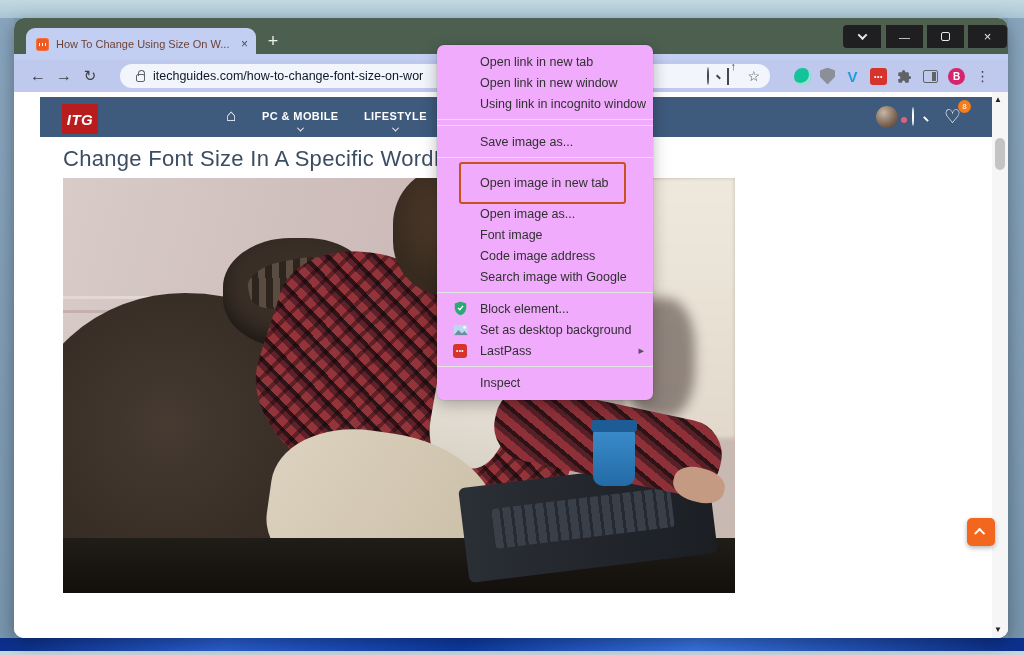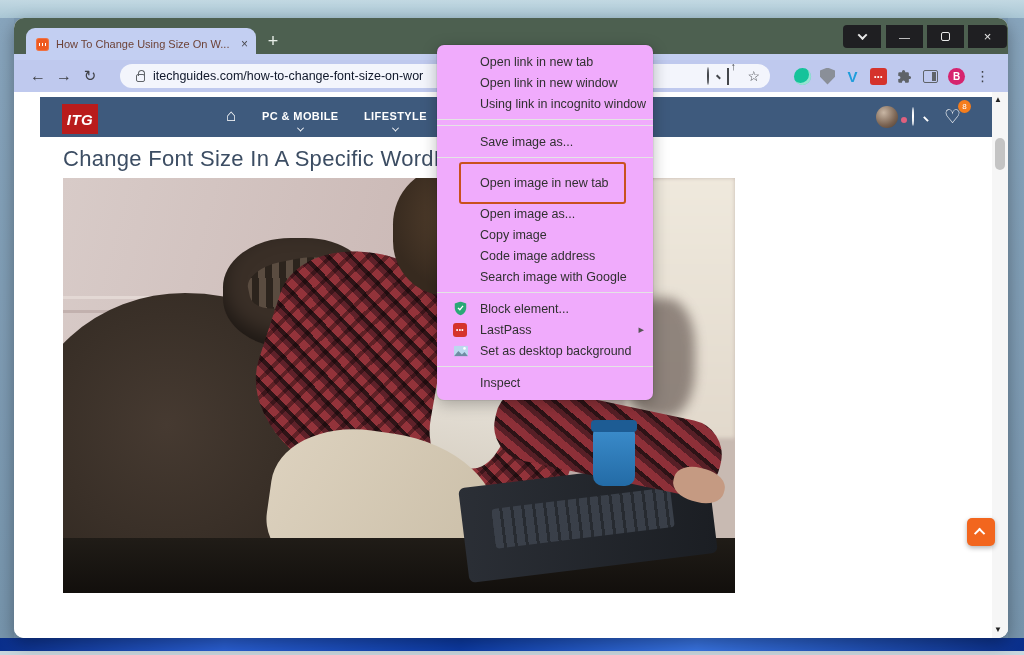--- a/index.html
+++ b/index.html
@@ -270,45 +270,45 @@
   <div id="ctx">
     <div class="mi">Open link in new tab</div>
     <div class="mi">Open link in new window</div>
     <div class="mi">Using link in incognito window</div>
     <div class="sep"></div>
     <div class="sep"></div>
     <div class="mi">Save image as...</div>
     <div class="sep"></div>
     <div class="mi taller mi-hl">Open image in new tab</div>
     <div class="mi">Open image as...</div>
-    <div class="mi">Copy image</div>
+    <div class="mi">Font image</div>
     <div class="mi">Code image address</div>
     <div class="mi">Search image with Google</div>
     <div class="sep"></div>
     <div class="mi">
       <span class="mi-icon">
         <svg width="13" height="14" viewBox="0 0 20 22">
             <path d="M10 0l9 3v7c0 6-4 10-9 12C5 20 1 16 1 10V3z" fill="#2aa876"></path>
             <path d="M6 10l3 3 5-6" stroke="#fff" stroke-width="2" fill="none"></path>
           </svg>
       </span>
       <span>Block element...</span>
-    </div>
-    <div class="mi">
-      <span class="mi-icon mi-lp">•••</span>
-      <span>LastPass</span>
-      <span class="mi-sub">▸</span>
     </div>
     <div class="mi">
       <span class="mi-icon">
         <svg width="14" height="11" viewBox="0 0 16 12">
             <rect width="16" height="12" rx="1.5" fill="#bcd8ee"></rect>
             <path d="M0 12l5-6 4 4 3-3 4 5z" fill="#6f8ca3"></path>
             <circle cx="12" cy="3" r="1.5" fill="#fff"></circle>
           </svg>
       </span>
       <span>Set as desktop background</span>
     </div>
+    <div class="mi">
+      <span class="mi-icon mi-lp">•••</span>
+      <span>LastPass</span>
+      <span class="mi-sub">▸</span>
+    </div>
     <div class="sep"></div>
     <div class="mi tall">Inspect</div>
   </div>
 
 </div>
 
 </body></html>

